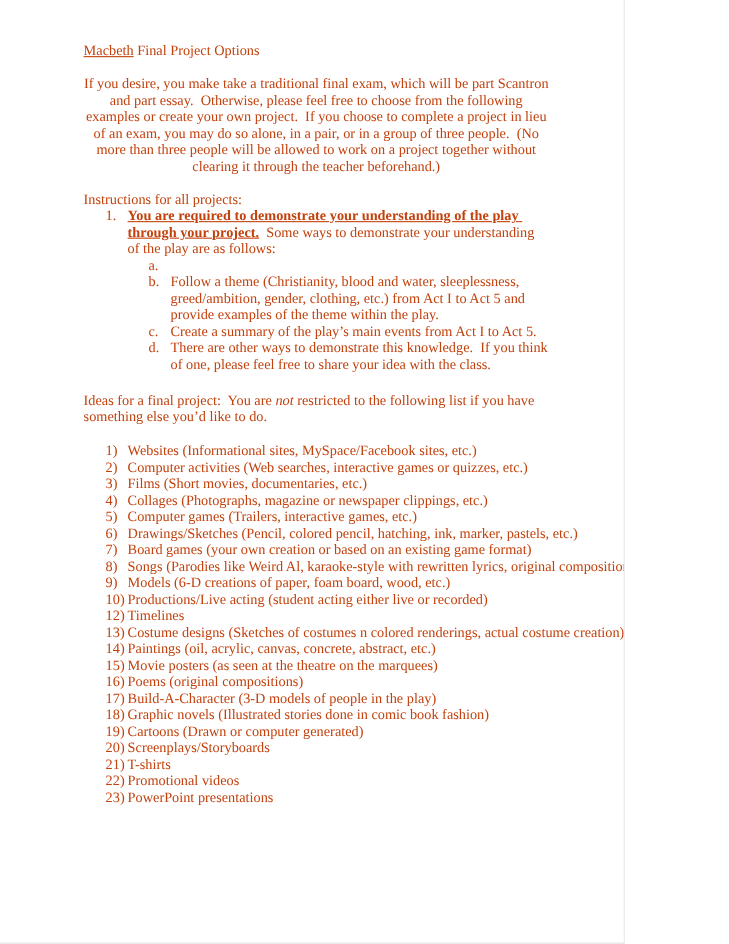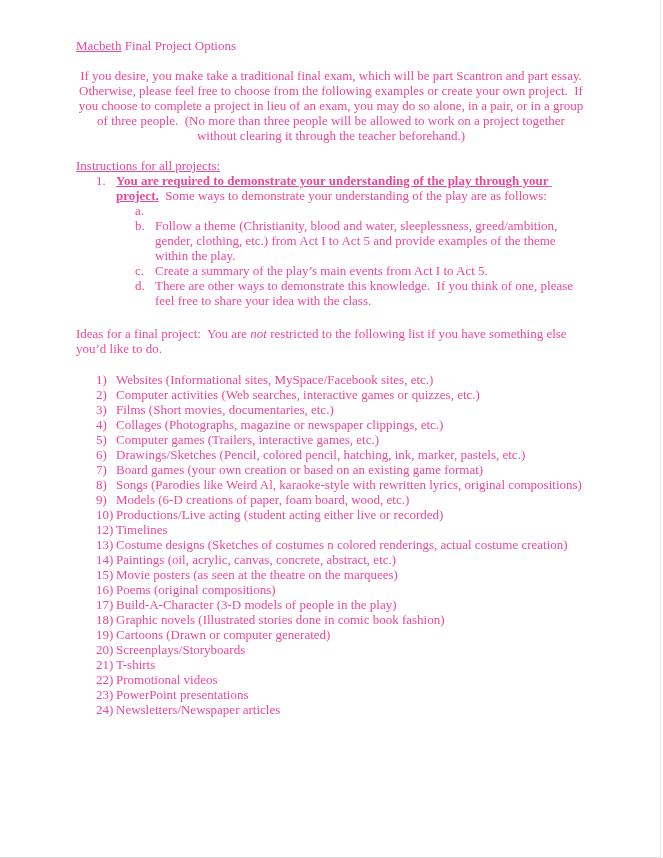--- a/index.html
+++ b/index.html
@@ -1,37 +1,37 @@
 <!DOCTYPE html>
 <html><head>
 <meta charset="utf-8">
 <style>
   html, body { margin: 0; padding: 0; background: #ffffff; }
   .page {
     position: relative;
-    width: 661px;
+    width: 568px;
     height: 858px;
     background: #ffffff;
     box-sizing: border-box;
     padding: 38px 68px 0 76px;
     font-family: "Liberation Serif", serif;
     font-size: 13px;
     line-height: 15px;
-    color: #ec4899;
+    color: #c2410c;
     overflow: hidden;
     border-right: 1px solid #e8e8e8;
     border-bottom: 1px solid #d9d9d9;
   }
   p { margin: 0; white-space: pre-wrap; }
   .title { margin: 0 0 15px 0; }
   .u { text-decoration: underline; }
   .bu { font-weight: bold; text-decoration: underline; }
   .it { font-style: italic; }
   .intro { margin: 0 0 15px 0; max-width: 510px; text-align: center; }
-  .instructions-heading { margin: 0; text-decoration: underline; }
+  .instructions-heading { margin: 0; }
   .num-row { display: flex; }
   .num-col { flex: 0 0 20px; margin-left: 20px; }
   .txt-col { flex: 1 1 auto; white-space: pre-wrap; }
   .sub-row { display: flex; }
   .sub-row .letter-col { flex: 0 0 20px; margin-left: 59px; }
   .ideas-intro { margin: 18px 0 0 0; max-width: 512px; }
   .ideas-list { margin-top: 16px; }
   .idea-row { display: flex; }
   .idea-row .num-col { flex: 0 0 20px; margin-left: 20px; }
   .idea-row .txt-col { white-space: nowrap; }
@@ -182,19 +182,15 @@
       <div class="idea-row">
         <span class="num-col">22)</span>
         <span class="txt-col">Promotional videos</span>
       </div>
 
       <div class="idea-row">
         <span class="num-col">23)</span>
         <span class="txt-col">PowerPoint presentations</span>
       </div>
 
-      <div class="idea-row">
-        <span class="num-col">24)</span>
-        <span class="txt-col">Newsletters/Newspaper articles</span>
-      </div>
     </div>
 
 </div>
 
 </body></html>

